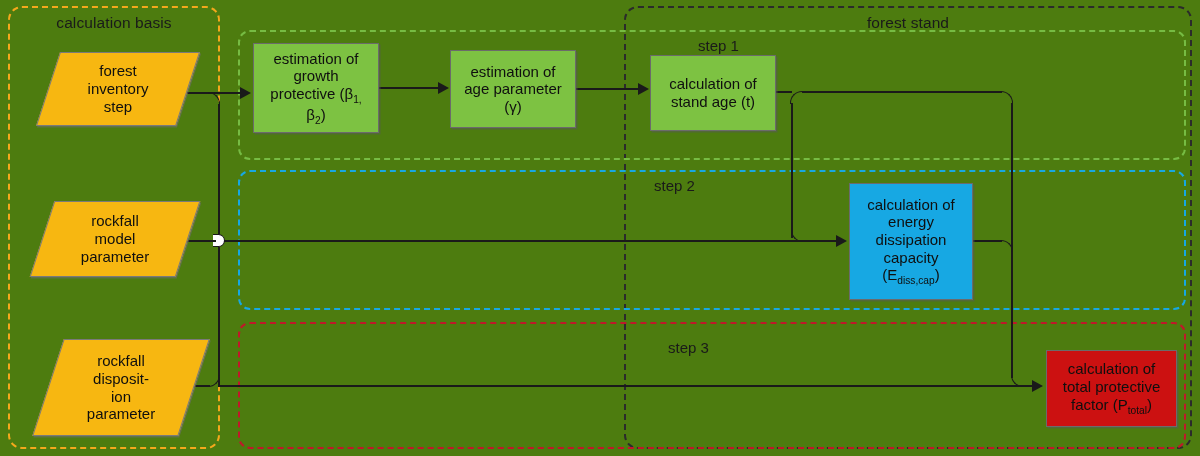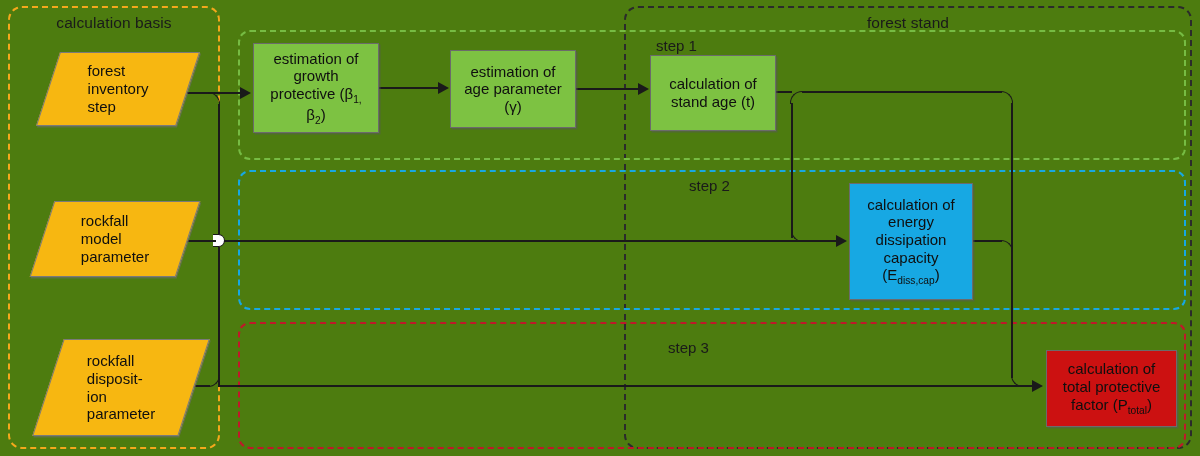--- a/index.html
+++ b/index.html
@@ -89,20 +89,21 @@
   .parabox .skew{
     position:absolute;
     inset:0;
     background:#F7B711;
     border:1.3px solid #7a7a7a;
     transform:skewX(-18deg);
     box-shadow:1.5px 1.5px 0 rgba(110,110,110,.6);
   }
   .parabox .ptext{
     position:relative;
+    text-align:center;
     font-size:15px;
     line-height:1.18;
     color:#0f0f0f;
     z-index:2;
   }
   #para-inventory { left:48px;  top:52px;  width:140px; height:74px; }
   #para-model     { left:42px;  top:201px; width:146px; height:76px; }
   #para-disp      { left:48px;  top:339px; width:146px; height:97px; }
 
   
@@ -149,22 +150,22 @@
     <div class="col-title">calculation basis</div>
   </div>
   <div class="column" id="col-stand">
     <div class="col-title">forest stand</div>
   </div>
 
   <div class="stepband" id="band-step1"></div>
   <div class="stepband" id="band-step2"></div>
   <div class="stepband" id="band-step3"></div>
 
-  <div class="step-label" style="left:656px; top:37px;">step 1</div>
-  <div class="step-label" style="left:689px; top:177px;">step 2</div>
+  <div class="step-label" style="left:698px; top:37px;">step 1</div>
+  <div class="step-label" style="left:654px; top:177px;">step 2</div>
   <div class="step-label" style="left:668px; top:339px;">step 3</div>
 
   <div class="ln lh" style="left:180px; top:92px; width:64px;"></div>
   <div class="arrowhead" style="left:240px; top:86.5px;"></div>
 
   <div class="corner c-tr" style="left:207px; top:92px;"></div>
   <div class="ln lv" style="left:218px; top:104px; height:134px;"></div>
   <div class="hop" style="left:213px; top:234px;"></div>
   <div class="ln lv" style="left:218px; top:247px; height:140px;"></div>
   <div class="corner c-br" style="left:207px; top:374px;"></div>

